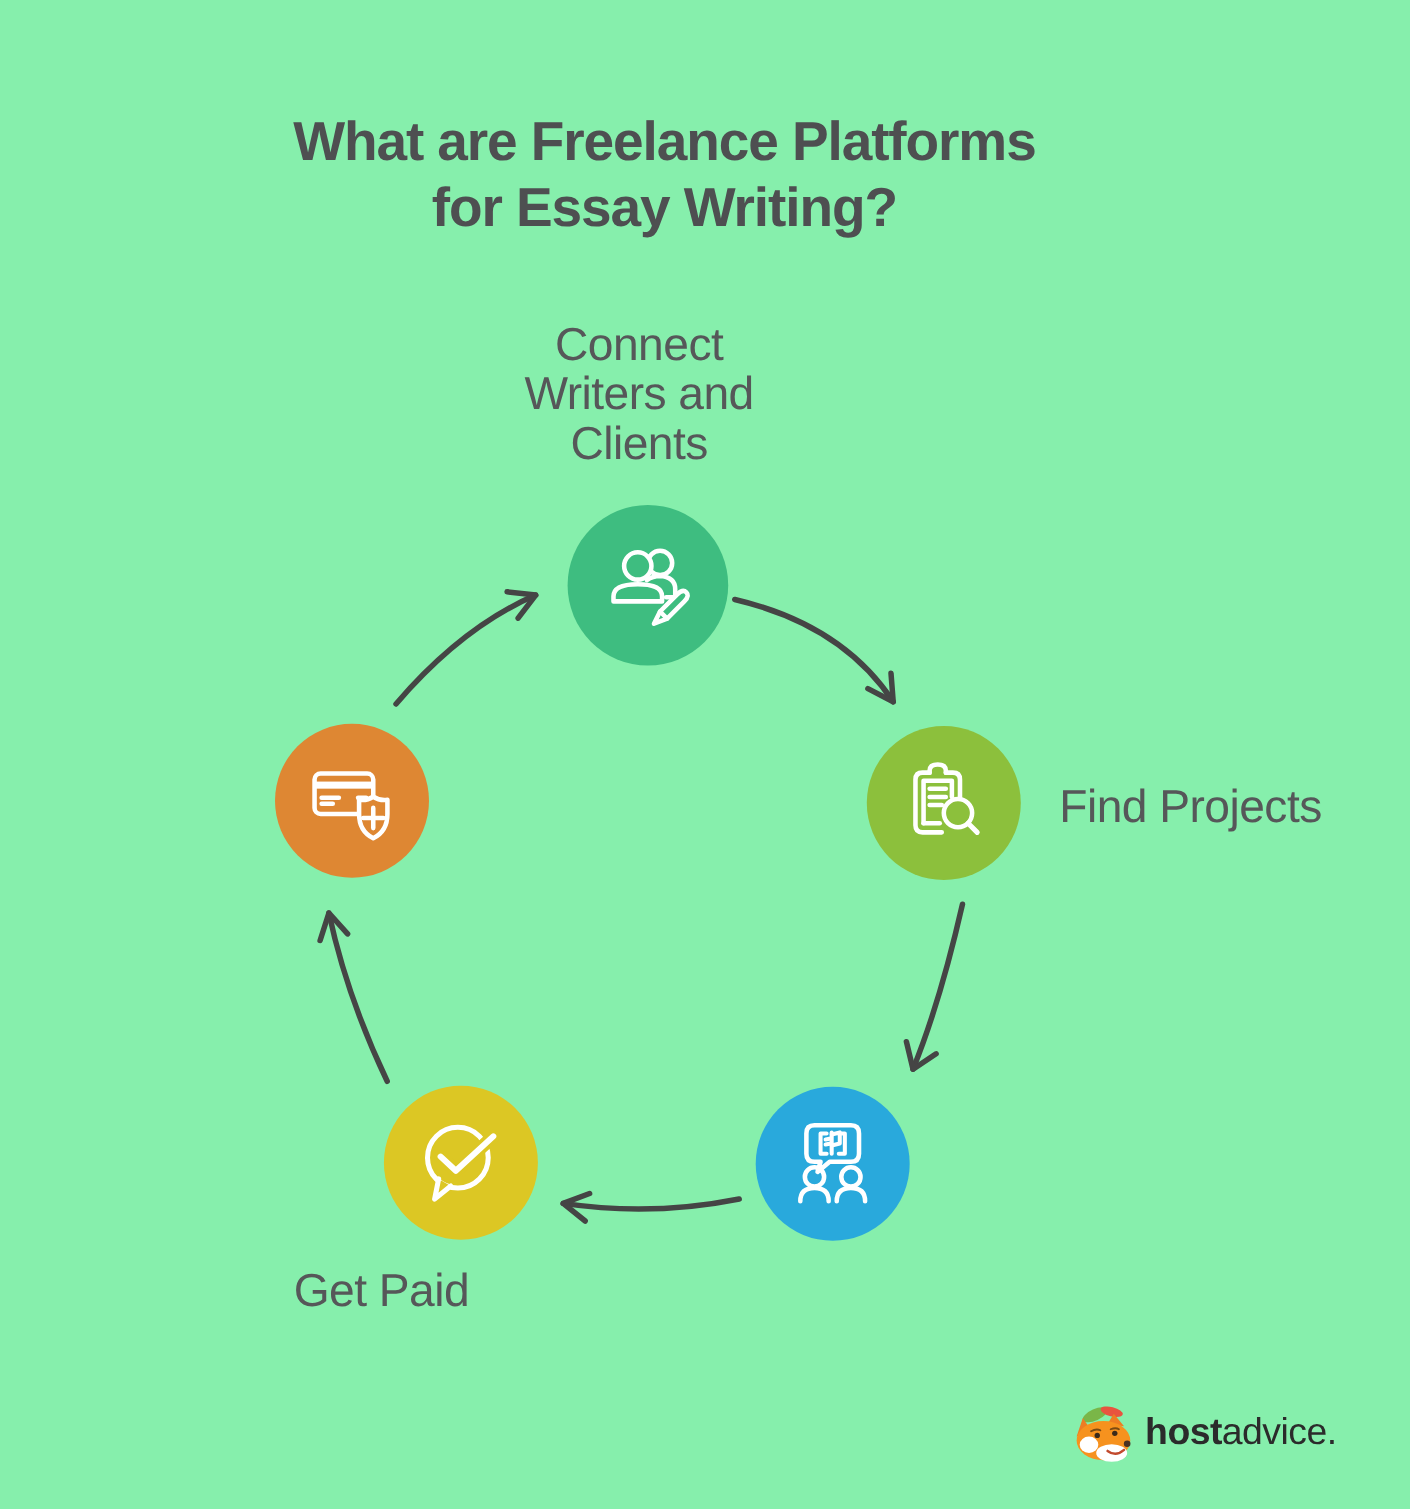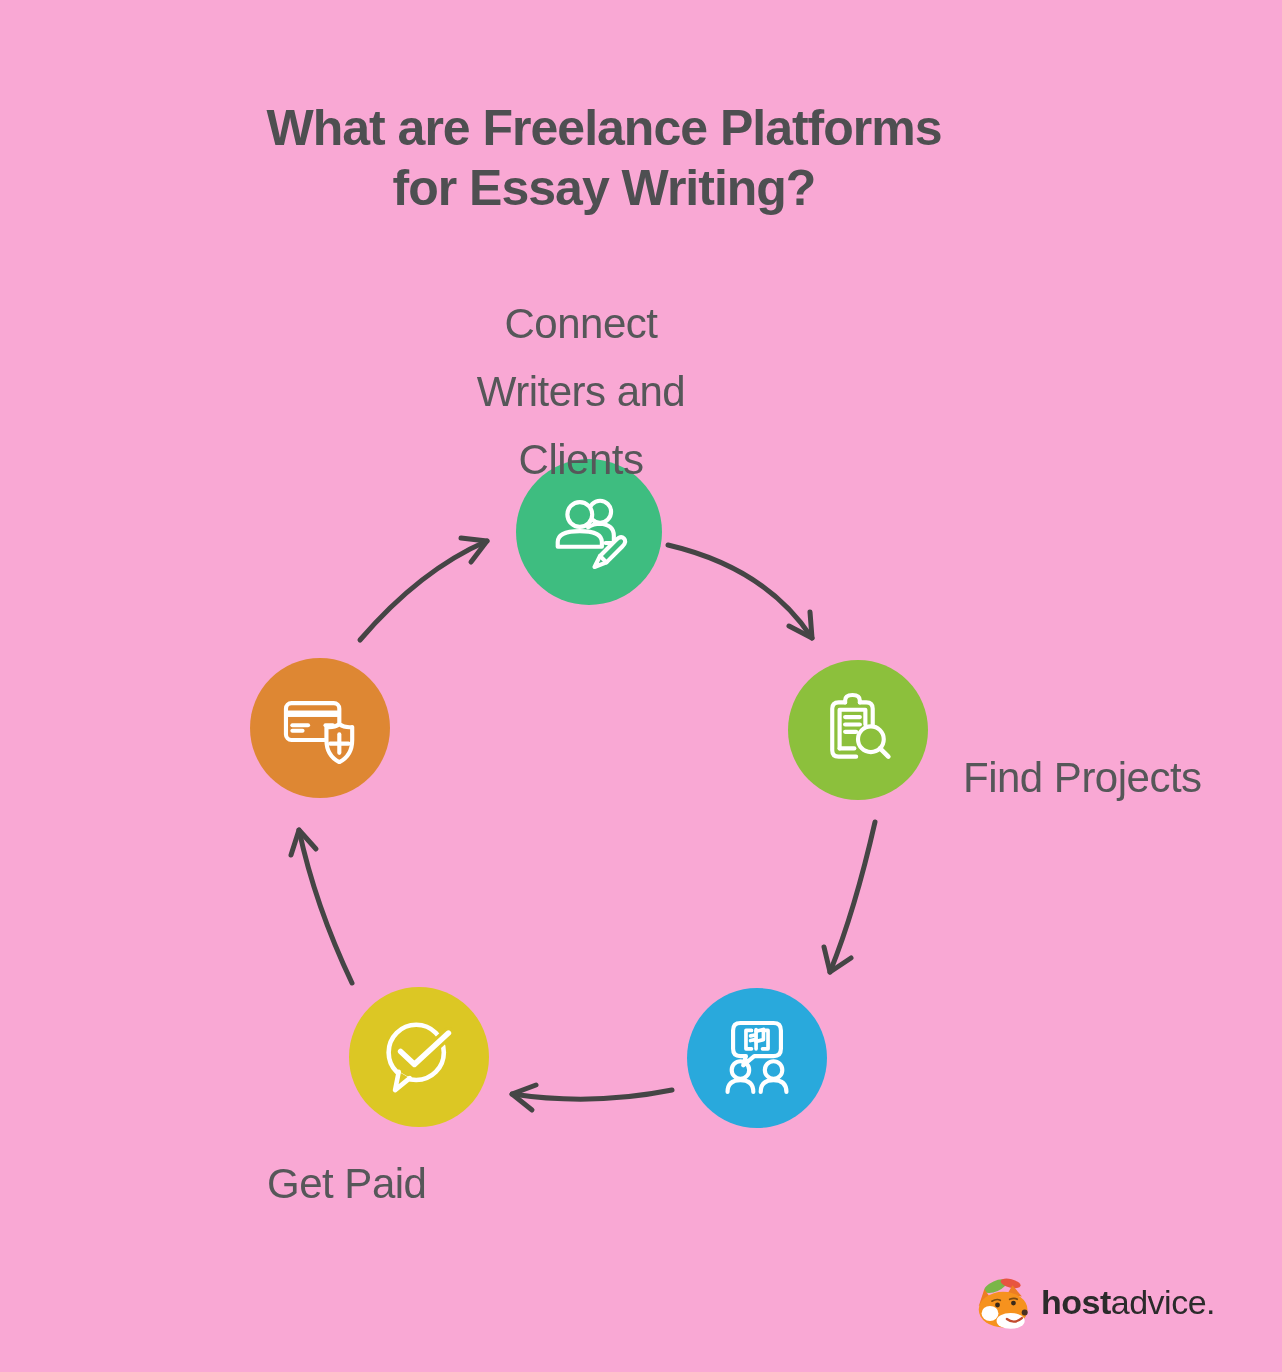--- a/index.html
+++ b/index.html
@@ -1,37 +1,37 @@
 <!DOCTYPE html>
 <html><head>
 <meta charset="utf-8">
 <style>
   html,body{margin:0;padding:0;background:#ffffff;}
   #canvas{
     position:relative;
     width:1282px;height:1372px;
-    background:#f9a8d4;
+    background:#86efac;
     font-family:"Liberation Sans", sans-serif;
     overflow:hidden;
   }
   .title{
     position:absolute;top:98px;left:0;width:1208px;
     text-align:center;
     font-size:50px;line-height:60px;font-weight:700;
     color:#4e4f51;letter-spacing:-1px;
     white-space:pre-line;
   }
   .step-label{
     position:absolute;
-    font-size:42px;line-height:68px;font-weight:400;
+    font-size:42px;line-height:45px;font-weight:400;
     color:#565759;letter-spacing:-0.5px;
     white-space:pre-line;
   }
   .lbl-connect{left:381px;top:290px;width:400px;text-align:center;}
-  .lbl-find{left:963px;top:710px;margin-top:34px;}
+  .lbl-find{left:963px;top:710px;}
   .lbl-comm{left:760px;top:1150px;text-align:left;}
   .lbl-paid{left:267px;top:1150px;}
   .lbl-benefits{left:17px;top:685px;width:260px;text-align:center;}
   .step-circle{
     position:absolute;border-radius:50%;
     display:flex;align-items:center;justify-content:center;
   }
   .c1{left:516px;top:459px;width:146px;height:146px;background:#3EBD80;}
   .c2{left:788px;top:660px;width:140px;height:140px;background:#8CC03C;}
   .c3{left:687px;top:988px;width:140px;height:140px;background:#29A9DC;}

